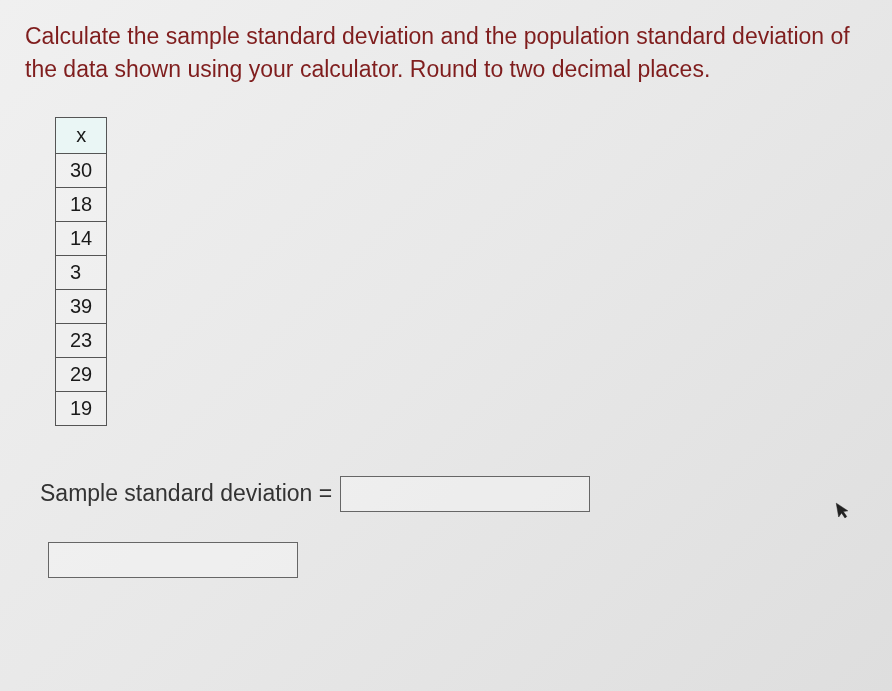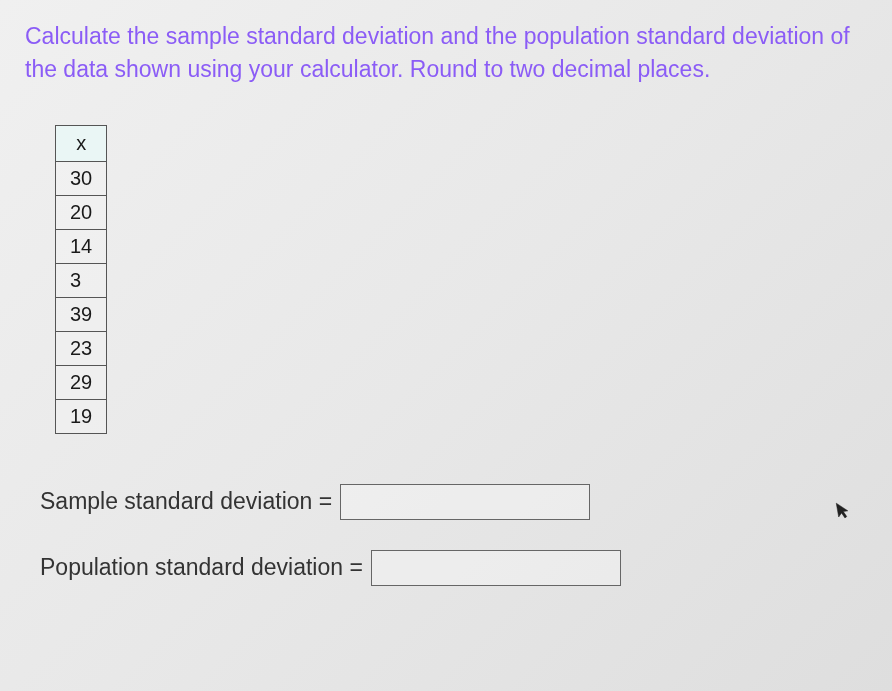--- a/index.html
+++ b/index.html
@@ -12,22 +12,22 @@
       height: 691px;
       font-family: Arial, sans-serif;
       background: linear-gradient(135deg, #f0f0f0 0%, #e8e8e8 50%, #dedede 100%);
       padding: 20px 25px;
       color: #1a1a1a;
       position: relative;
     }
     .prompt {
       font-size: 23px;
       line-height: 1.45;
-      margin-bottom: 38px;
-      color: #8b5cf6;
+      margin-bottom: 30px;
+      color: #7f1d1d;
     }
     .data-table {
       border-collapse: collapse;
       margin-left: 30px;
       margin-bottom: 50px;
     }
     .data-table th {
       border: 1px solid #555;
       background: #eaf6f5;
       padding: 6px 18px;
@@ -80,21 +80,21 @@
   <thead>
     <tr>
       <th>x</th>
     </tr>
   </thead>
   <tbody>
     <tr>
         <td>30</td>
       </tr>
     <tr>
-        <td>20</td>
+        <td>18</td>
       </tr>
     <tr>
         <td>14</td>
       </tr>
     <tr>
         <td>3</td>
       </tr>
     <tr>
         <td>39</td>
       </tr>
@@ -115,15 +115,14 @@
     <path d="M2 2 L2 16 L5.5 12.5 L8 18 L10 17 L7.5 11.5 L12 11.5 Z" fill="#222" stroke="#222" stroke-width="0.5"></path>
   </svg>
 </span>
 
 <div class="answer-row">
   <span class="answer-label">Sample standard deviation =</span>
   <input type="text" class="answer-input" value="" style="">
 </div>
 
 <div class="answer-row">
-  <span class="answer-label">Population standard deviation =</span>
   <input type="text" class="answer-input" value="" style="">
 </div>
 
 </body></html>

